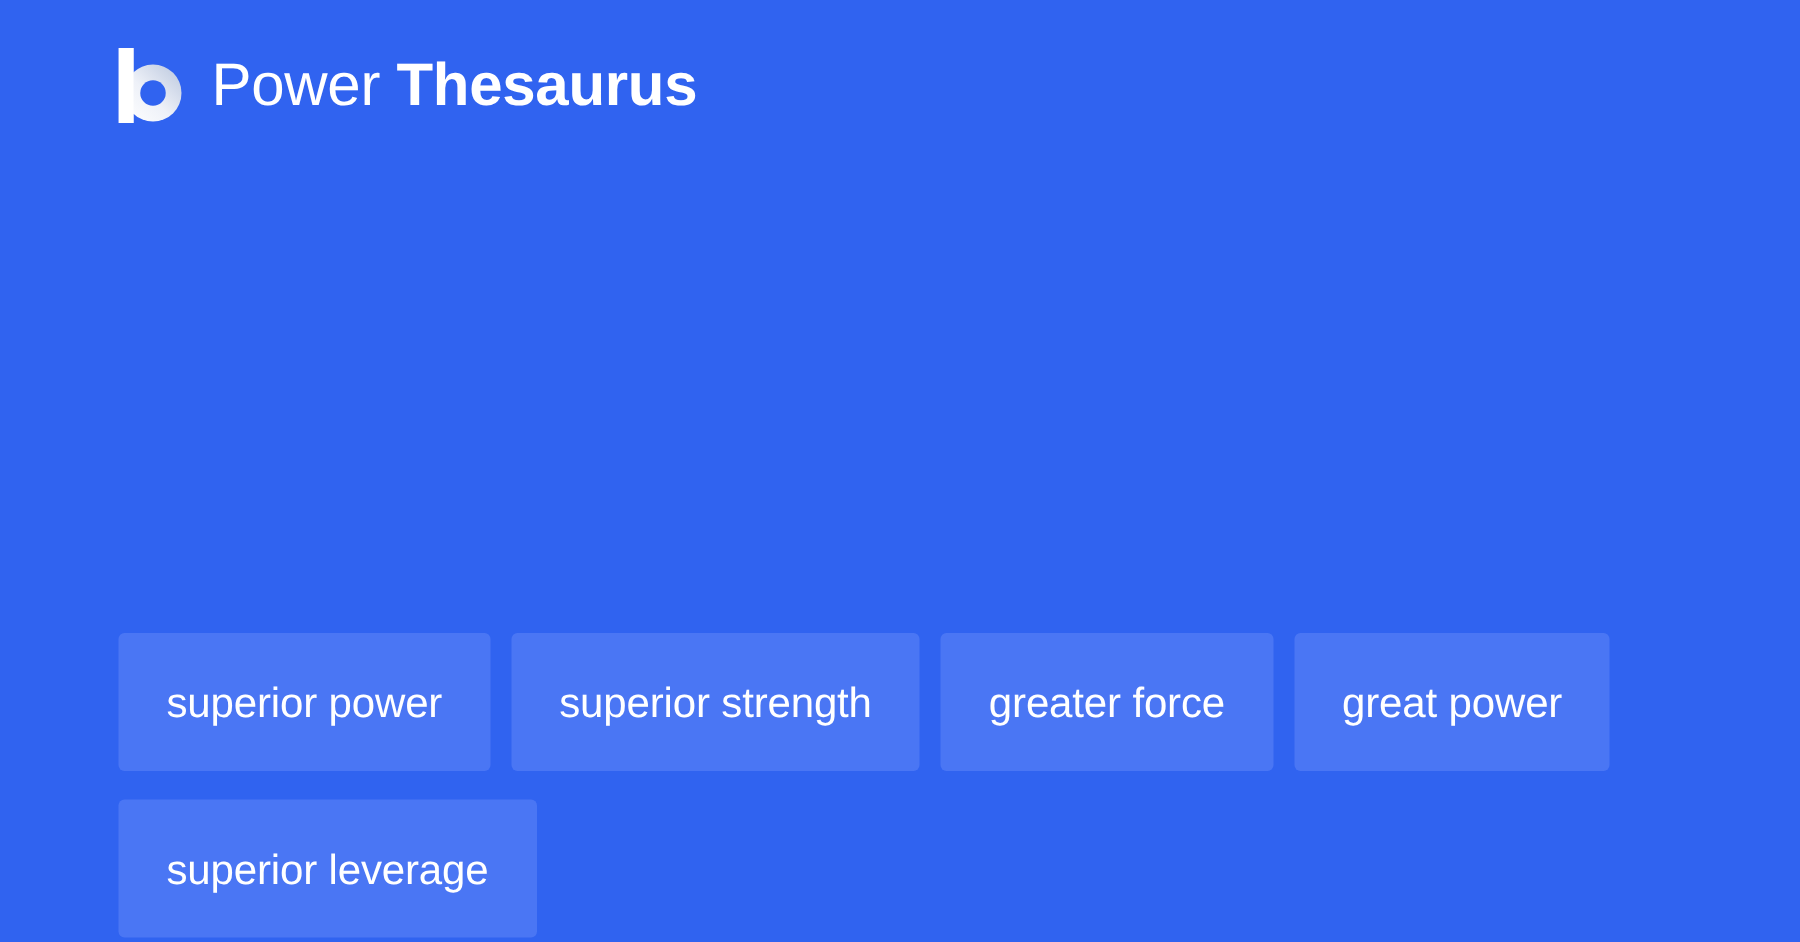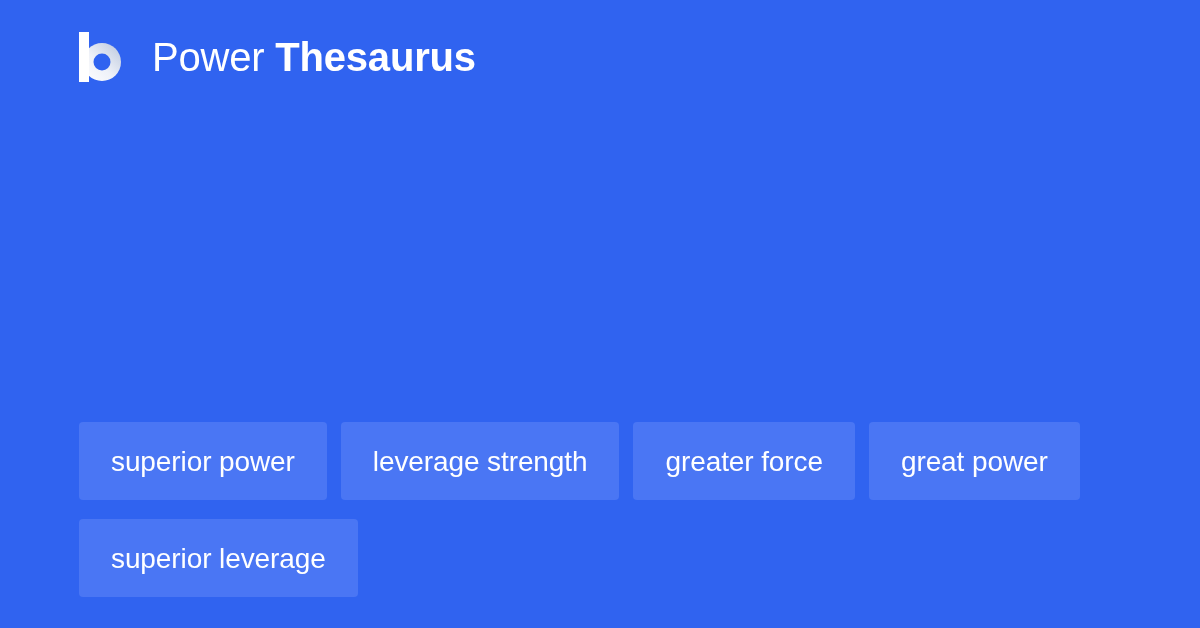--- a/index.html
+++ b/index.html
@@ -32,21 +32,21 @@
     align-items: center;
     height: 58px;
   }
   .brand-mark {
     width: 46px;
     height: 50px;
     display: block;
     flex: 0 0 auto;
   }
   .brand-text {
-    margin-left: 27px;
+    margin-left: 16px;
     font-size: 40px;
     line-height: 50px;
     letter-spacing: -0.2px;
     white-space: nowrap;
     color: #ffffff;
   }
   .brand-text .b-light {
     font-weight: 400;
   }
   .brand-text .b-bold {
@@ -75,21 +75,21 @@
     top: 422px;
     width: 1040px;
     display: flex;
     flex-wrap: wrap;
     gap: 19px 14px;
     align-content: flex-start;
   }
   .chip {
     background: #4a76f4;
     border-radius: 4px;
-    height: 78px;
+    height: 92px;
     box-sizing: border-box;
     padding: 0 32px;
     display: flex;
     align-items: center;
     justify-content: center;
     color: #ffffff;
     font-size: 28px;
     font-weight: 400;
     line-height: 77px;
     letter-spacing: -0.1px;
@@ -120,19 +120,19 @@
       <rect x="0" y="0" width="10" height="50" fill="#ffffff"></rect>
     </svg>
     <div class="brand-text">
       <span class="b-light">Power</span><span>&nbsp;</span><span class="b-bold">Thesaurus</span>
     </div>
   </div>
 
 
   <div class="chips">
     <div class="chip">superior power</div>
-    <div class="chip">leverage strength</div>
+    <div class="chip">superior strength</div>
     <div class="chip">greater force</div>
     <div class="chip">great power</div>
     <div class="chip">superior leverage</div>
   </div>
 
 </div>
 
 </body></html>

